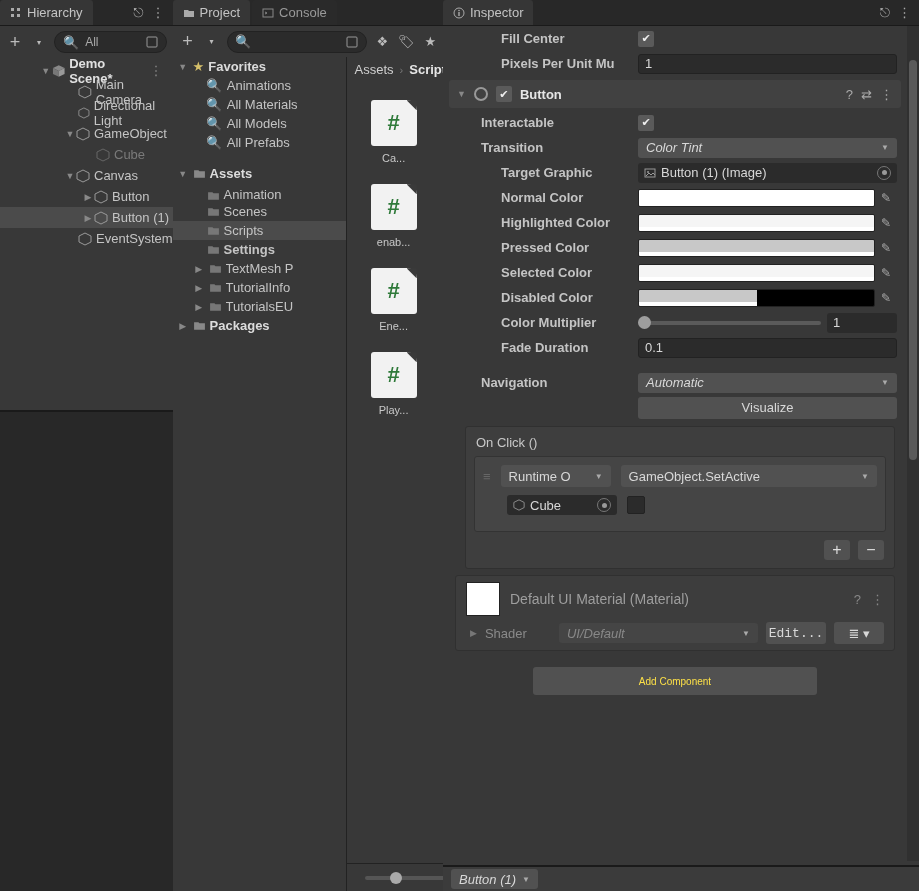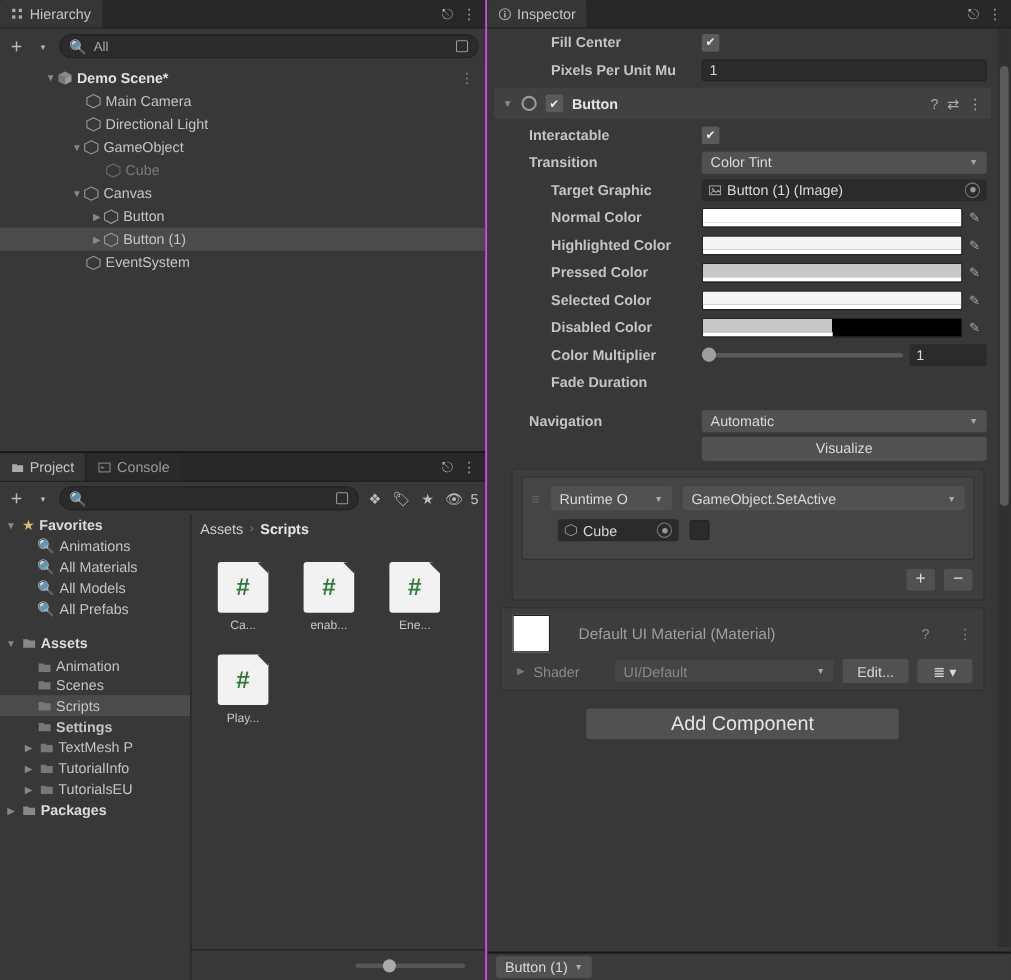--- a/index.html
+++ b/index.html
@@ -6,21 +6,21 @@
   body {
     background: #282828;
     color: #c4c4c4;
     font-family: Arial, Helvetica, sans-serif;
     font-size: 13px;
     width: 919px;
     height: 891px;
     overflow: hidden;
   }
   .root { display: flex; width: 100%; height: 100%; }
-  .left { width: 443px; display: flex; flex-direction: column; border-right: 2px solid #d946ef; }
+  .left { width: 443px; display: flex; flex-direction: row; border-right: 2px solid #737373; }
   .right { flex: 1; display: flex; flex-direction: column; }
 
   
   .panel-tabs {
     background: #282828;
     display: flex;
     align-items: stretch;
     height: 26px;
     border-bottom: 1px solid #1a1a1a;
   }
@@ -116,21 +116,21 @@
   .component-header {
     background:#414141; height:28px; margin:4px 6px 2px 6px; border-radius:3px;
     display:flex; align-items:center; padding:0 8px; gap:8px;
   }
   .component-header .title { font-weight:bold; color:#e6e6e6; flex:1;}
   .dot-icon{ width:14px;height:14px;border:2px solid #999;border-radius:50%; }
 
   .dropdown {
     background:#515151; border-radius:3px; height:20px;
     display:flex; align-items:center; padding:0 8px; color:#d8d8d8;
-    flex:1; position:relative;
+    flex:1; position:relative;font-style:italic;
   }
   .dropdown .caret { margin-left:auto; font-size:8px; color:#aaa; }
   .objfield {
     background:#2b2b2b; border-radius:3px; height:20px;
     display:flex; align-items:center; padding:0 6px; gap:5px; flex:1; color:#d8d8d8;
     position:relative;
   }
   .obj-circle { margin-left:auto; width:14px; height:14px; border:1px solid #777; border-radius:50%; display:flex; align-items:center; justify-content:center;}
   .obj-circle::after{content:""; width:5px;height:5px;background:#999;border-radius:50%;}
   .eyedrop { width:16px; color:#aaa; margin-left:6px; font-size:12px;}
@@ -153,27 +153,27 @@
   .event-box { margin:6px 12px 6px 22px; background:#3e3e3e; border:1px solid #303030; border-radius:3px; padding:6px 8px 36px 8px; position:relative;}
   .event-title { color:#c8c8c8; margin:2px 0 6px 2px;}
   .event-inner{ background:#454545; border:1px solid #333; border-radius:3px; padding:8px;}
   .event-line{ display:flex; gap:10px; margin-bottom:8px; align-items:center;}
   .event-dd{ background:#515151; border-radius:3px; height:22px; display:flex; align-items:center; padding:0 8px; color:#d8d8d8; position:relative;}
   .event-dd .caret{ margin-left:auto; font-size:8px; color:#aaa;}
   .plus-minus{ position:absolute; bottom:8px; right:10px; display:flex; gap:8px;}
   .pm-btn{ width:26px;height:20px;background:#515151;border-radius:3px;display:flex;align-items:center;justify-content:center;font-size:16px;color:#ddd;}
 
   .material-section { margin:6px 12px 0 12px; background:#3d3d3d; border:1px solid #303030; border-radius:3px; padding:6px 10px; }
-  .mat-head{ display:flex; align-items:center; gap:26px;}
+  .mat-head{ display:flex; align-items:center; gap:10px;}
   .mat-swatch{ width:34px;height:34px;background:#fff;border:1px solid #222;}
   .mat-title{ color:#9e9e9e; flex:1; font-size:14px;}
   .mat-sub{ display:flex; align-items:center; gap:8px; margin-top:6px; padding-left:4px;}
   .mat-sub .lbl{ color:#8a8a8a; width:66px;}
   .add-comp-row{ margin:16px 12px 10px 12px; display:flex; justify-content:center;}
-  .add-comp-btn{ background:#515151; width:284px; height:28px; border-radius:3px; display:flex; align-items:center; justify-content:center; color:#e5e5e5; font-size:18px;}
+  .add-comp-btn{ background:#515151; width:284px; height:28px; border-radius:3px; display:flex; align-items:center; justify-content:center; color:#fde047; font-size:10px;}
 
   .bottom-bar{ position:absolute; bottom:0; left:0; right:0; height:26px; background:#3b3b3b; border-top:2px solid #1a1a1a; display:flex; align-items:center; padding:0 8px;}
   .bottom-bar .dropdown { background:#515151; height:20px; flex:none; padding:0 8px; }
 
   .scroll-rail { position:absolute; top:0; right:0; bottom:30px; width:12px; background:#303030;}
   .scroll-thumb{ position:absolute; left:2px; right:2px; top:34px; height:400px; background:#5a5a5a; border-radius:4px;}
 
   svg{ display:block;}
 </style>
 </head>
@@ -575,20 +575,25 @@
             <div class="track">
                 <div class="knob"></div>
               </div>
             <div class="numbox">
                 <span>1</span>
               </div>
           </div>
         </div>
         <div class="prop-row">
           <div class="prop-label indent2">Fade Duration</div>
+          <div class="prop-field">
+              <div class="num-input">
+                <span>0.1</span>
+              </div>
+            </div>
         </div>
 
         <div style="height:10px;"></div>
         <div class="prop-row">
           <div class="prop-label">Navigation</div>
           <div class="prop-field">
               <div class="dropdown">
                 <span>Automatic</span>
                 <span class="caret">▼</span>
               </div>
@@ -597,20 +602,21 @@
         <div class="prop-row">
           <div class="prop-label"></div>
           <div class="prop-field">
               <div class="btn">
                 <span>Visualize</span>
               </div>
             </div>
         </div>
 
         <div class="event-box">
+          <div class="event-title">On Click ()</div>
           <div class="event-inner">
             <div class="event-line">
               <span style="color:#666;">≡</span>
               <div class="event-dd" style="width:110px;">
                   <span>Runtime O</span>
                   <span class="caret">▼</span>
                 </div>
               <div class="event-dd" style="flex:1;">
                   <span>GameObject.SetActive</span>
                   <span class="caret">▼</span>
@@ -641,21 +647,21 @@
             <span style="color:#888;">?</span>
             <span style="color:#888;">⋮</span>
           </div>
           <div class="mat-sub">
             <span style="font-size:9px;color:#777;">▶</span>
             <span class="lbl">Shader</span>
             <div class="dropdown" style="flex:1;color:#888;background:#454545;">
                 <span>UI/Default</span>
                 <span class="caret">▼</span>
               </div>
-            <div class="btn" style="width:60px;background:#515151;">
+            <div class="btn" style="width:60px;background:#515151;font-family:Liberation Mono, monospace;">
                 <span>Edit...</span>
               </div>
             <div class="btn" style="width:50px;background:#515151;">≣ ▾</div>
           </div>
         </div>
 
         <div class="add-comp-row">
           <div class="add-comp-btn">
               <span>Add Component</span>
             </div>

